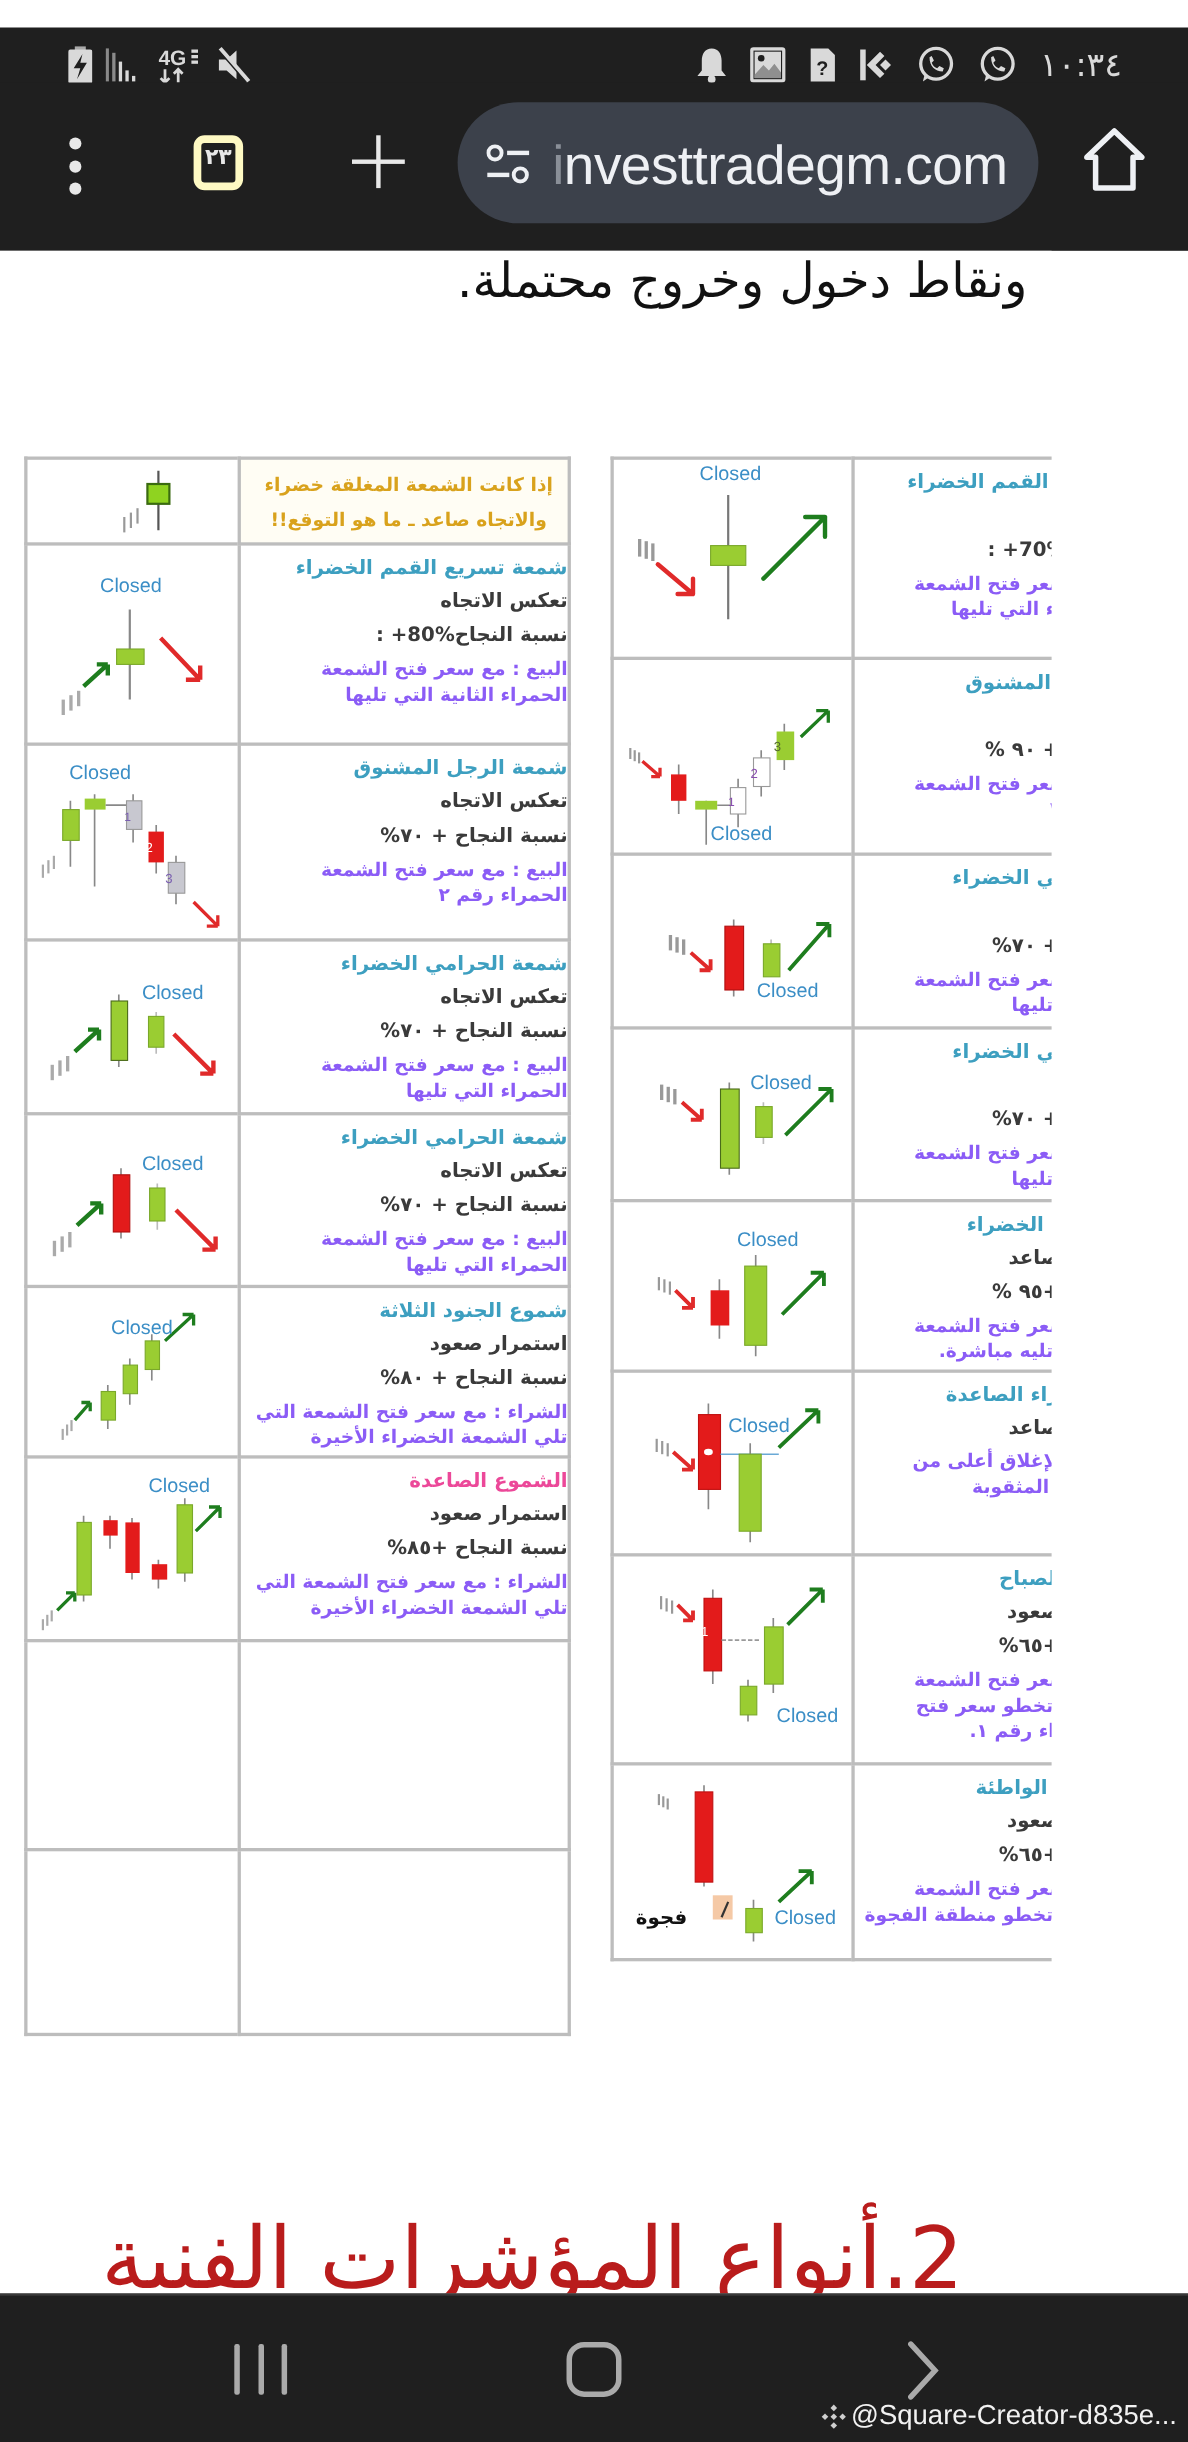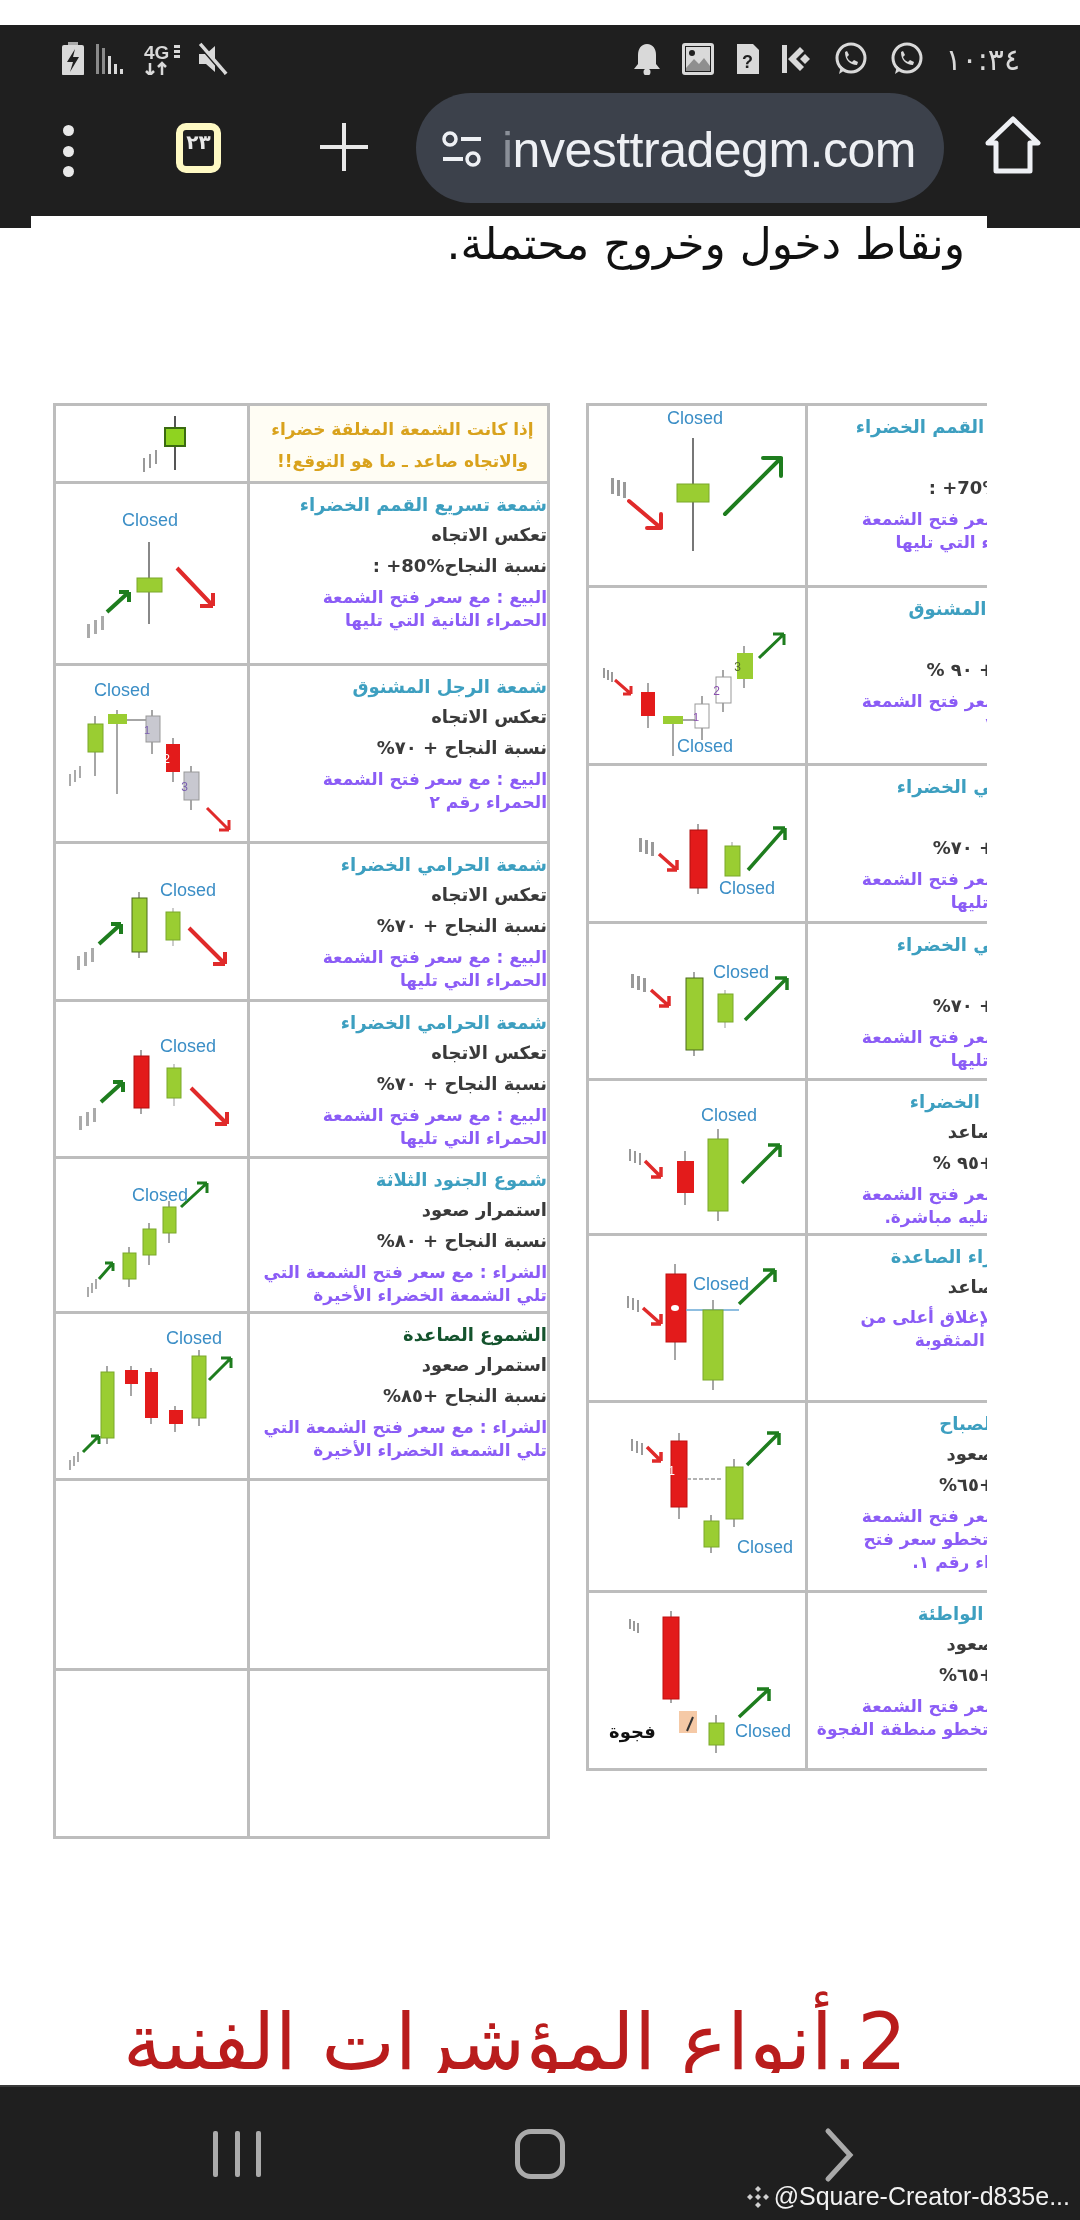--- a/index.html
+++ b/index.html
@@ -22,21 +22,21 @@
   .tb-plus:before, .tb-plus:after { content: ""; position: absolute; background: #e8e8e8; }
   .tb-plus:before { left: 24px; top: 6px; width: 4px; height: 48px; }
   .tb-plus:after { left: 2px; top: 28px; width: 48px; height: 4px; }
   .urlbar { position: absolute; left: 416px; top: 18px; width: 528px; height: 110px; background: #3c414b; border-radius: 55px; display:flex; align-items:center; overflow:hidden; }
   .url-tune { position: absolute; left: 26px; top: 38px; width: 40px; height: 36px; }
   .url-text { position: absolute; left: 86px; top: 28px; font-family: "Liberation Sans", sans-serif; font-size: 50px; color: #eef0f4; white-space: nowrap; letter-spacing: -0.5px; }
   .url-text .fade { color: #8a8f98; }
   .tb-home { position: absolute; left: 984px; top: 40px; width: 58px; height: 60px; }
 
   
-  .content { position: absolute; left: 0; top: 216px; width: 956px; height: 1857px; background: #ffffff; overflow: hidden; direction: rtl; margin-left: 31px; }
+  .content { position: absolute; left: 0; top: 228px; width: 956px; height: 1857px; background: #ffffff; overflow: hidden; direction: rtl; }
   .intro-line { position: absolute; right: 22px; top: 2px; font-family: "DejaVu Sans", sans-serif; font-size: 44px; color: #111; white-space: nowrap; }
 
   table.pattern { position: absolute; border-collapse: collapse; direction: rtl; background: #fff; }
   table.pattern td { border: 3px solid #bdbdbd; vertical-align: top; padding: 0; }
   table.pattern td.txt { padding: 6px 0 4px 8px; text-align: right; direction: rtl; font-family: "DejaVu Sans", sans-serif; color: #333; }
   table.pattern td.hdr { background: #fffdf4; color: #d9a21c; font-weight: bold; font-size: 17px; line-height: 32px; text-align: center; vertical-align: middle; }
   table.pattern td.img { position: relative; }
   .p-title { color: #3d9fc0; font-size: 18px; line-height: 30px; font-weight: bold; }
   .p-line { color: #3a3a3a; font-size: 18px; line-height: 30px; font-weight: bold; }
   .p-rate { color: #3a3a3a; font-size: 18px; line-height: 32px; font-weight: bold; }
@@ -535,21 +535,21 @@
               <line x1="92" y1="64" x2="92" y2="106" stroke="#888" stroke-width="1.5"></line>
               <rect x="86" y="70" width="13" height="26" fill="#9acd32" stroke="#7aa82a"></rect>
               <line x1="112" y1="42" x2="112" y2="84" stroke="#888" stroke-width="1.5"></line>
               <rect x="106" y="48" width="13" height="26" fill="#9acd32" stroke="#7aa82a"></rect>
               <path d="M124 48 L150 24 M150 24 L140 24 M150 24 L150 34" stroke="#1e7d1e" stroke-width="3" fill="none"></path>
             </svg>
       </td>
     </tr>
     <tr style="height:167px">
       <td class="txt">
-        <div class="p-title" style="color:#14532d">الشموع الصاعدة</div>
+        <div class="p-title" style="color:#ec4899">الشموع الصاعدة</div>
         <div class="p-line">استمرار صعود</div>
         <div class="p-rate">نسبة النجاح +٨٥%</div>
         <div class="p-action">الشراء : مع سعر فتح الشمعة التي تلي الشمعة الخضراء الأخيرة</div>
       </td>
       <td class="img">
         <span class="closed-lbl" style="left:110px;top:14px;">Closed</span>
         <svg width="190" height="163" viewBox="0 0 190 163">
               <g fill="#aaa">
                 <rect x="12" y="146" width="2" height="10"></rect>
                 <rect x="16" y="142" width="2" height="10"></rect>

